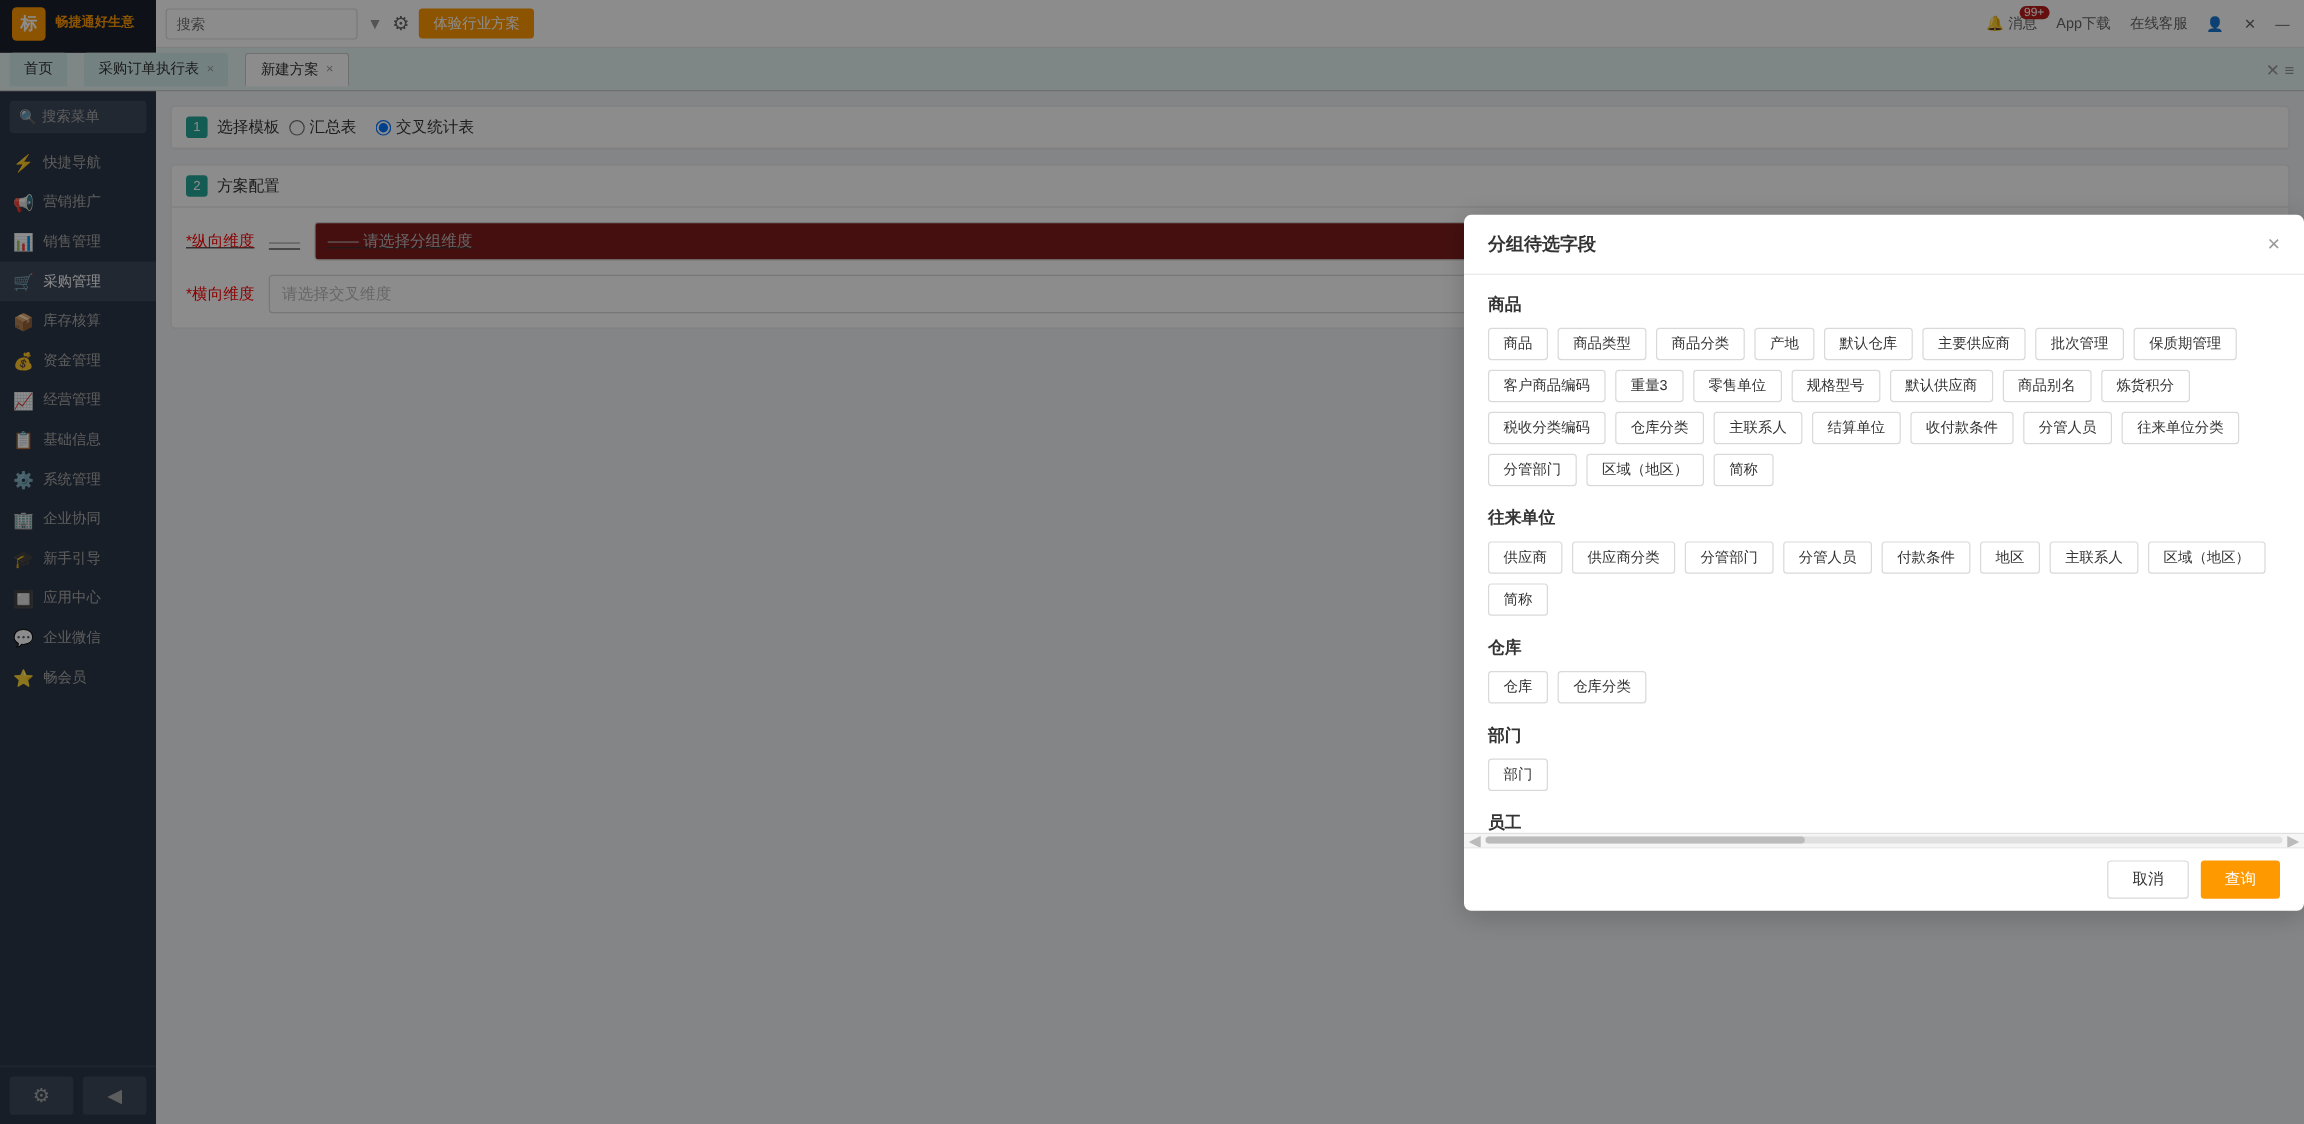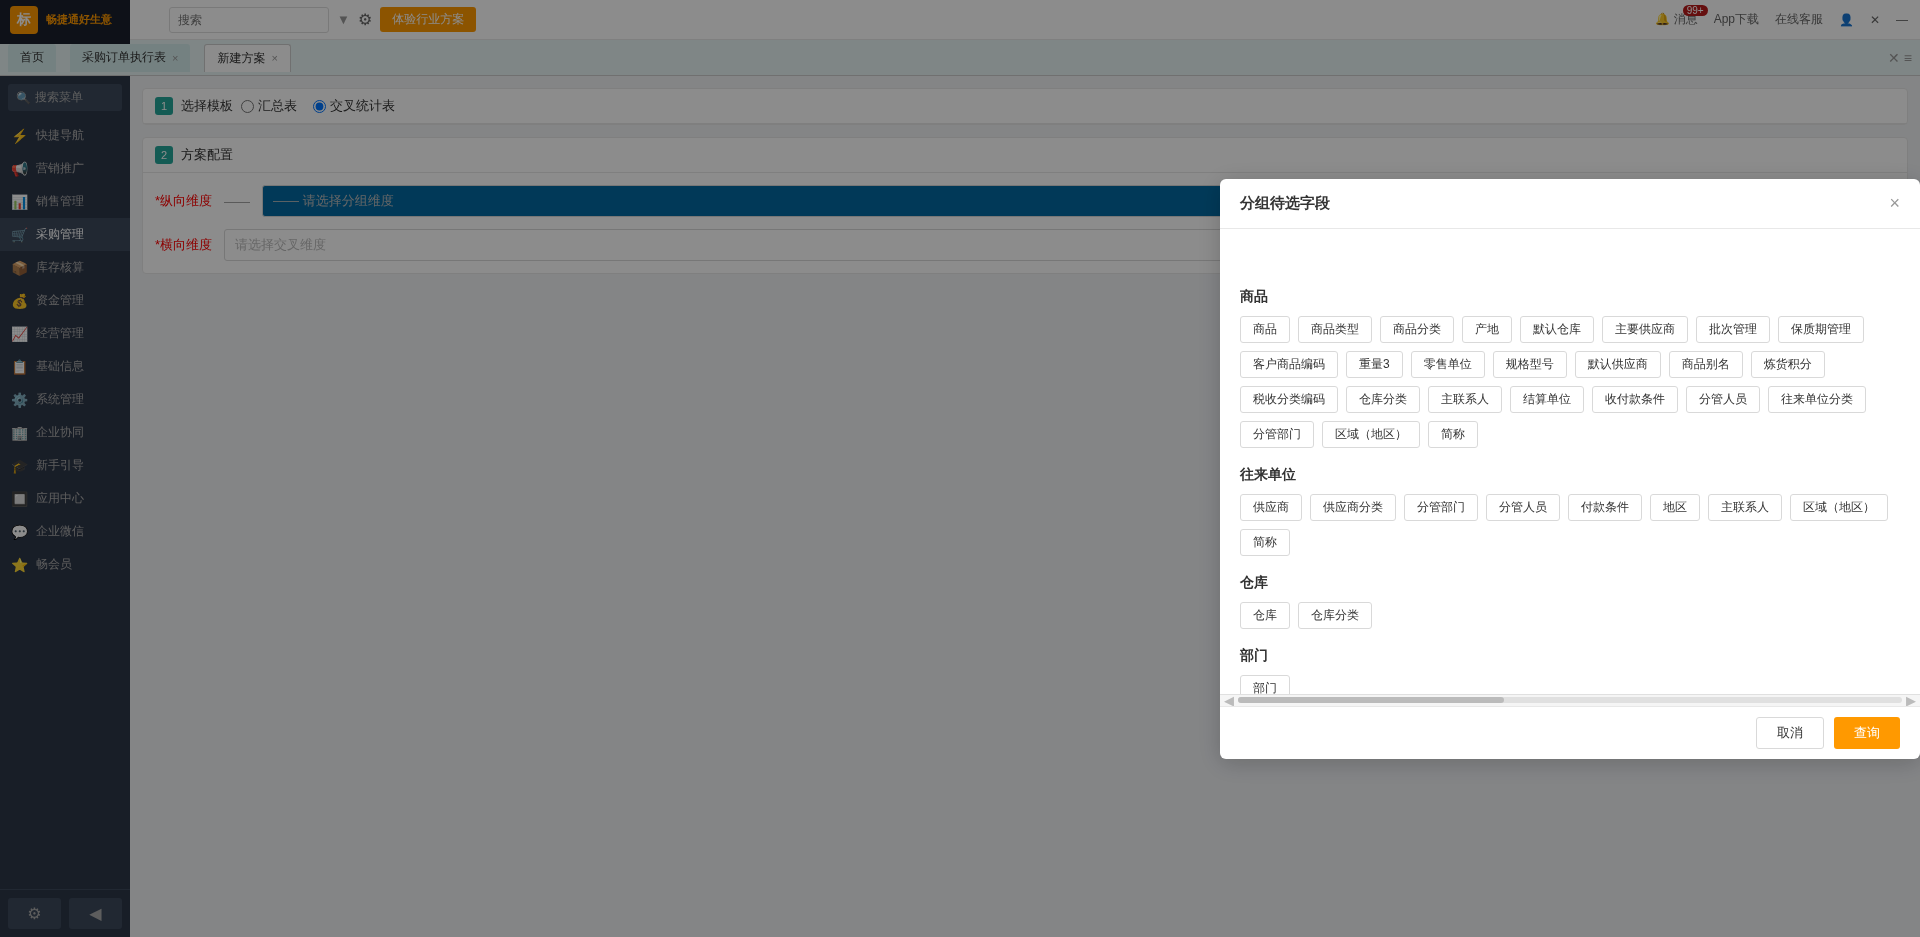--- a/index.html
+++ b/index.html
@@ -9,21 +9,21 @@
     .top-bar {
       height: 40px;
       background: #fff;
       border-bottom: 1px solid #e8e8e8;
       display: flex;
       align-items: center;
       padding: 0 12px;
       gap: 8px;
     }
     .top-bar-left { display: flex; align-items: center; gap: 8px; flex: 1; }
-    .search-bar { height: 26px; width: 160px; border: 1px solid #ddd; border-radius: 3px; padding: 0 8px; font-size: 12px; margin-left: 31px; }
+    .search-bar { height: 26px; width: 160px; border: 1px solid #ddd; border-radius: 3px; padding: 0 8px; font-size: 12px; }
     .dropdown-arrow { color: #999; cursor: pointer; }
     .gear-btn { color: #666; cursor: pointer; font-size: 16px; }
     .experience-btn { background: #f90; color: #fff; border: none; border-radius: 3px; padding: 4px 12px; cursor: pointer; font-size: 12px; }
     .top-bar-right { display: flex; align-items: center; gap: 16px; font-size: 12px; color: #666; }
     .notification-badge { position: relative; display: inline-block; }
     .badge { background: #b91c1c; color: #fff; border-radius: 8px; font-size: 10px; padding: 0 4px; position: absolute; top: -6px; right: -10px; }
 
     
     .tab-bar {
       height: 36px;
@@ -125,21 +125,20 @@
       justify-content: space-between;
       padding: 14px 20px;
       border-bottom: 1px solid #e8e8e8;
     }
     .modal-title { font-size: 15px; font-weight: bold; color: #333; }
     .modal-close { cursor: pointer; color: #999; font-size: 18px; }
     .modal-body {
       flex: 1;
       overflow-y: auto;
       padding: 16px 20px;
-      margin-top: 43px;
     }
     .modal-footer {
       padding: 10px 20px;
       border-top: 1px solid #e8e8e8;
       display: flex;
       justify-content: flex-end;
       gap: 10px;
     }
 
     
@@ -339,24 +338,24 @@
         </div>
       </div>
     </div>
 
     <div class="form-section">
       <div class="section-header">
         <div class="section-num">2</div>
         <span>方案配置</span>
       </div>
       <div class="section-content">
-        <div style="display: flex; align-items: center; gap: 12px; margin-bottom: 12px;">
+        <div style="display: flex; align-items: center; gap: 12px; margin-bottom: 12px; text-decoration: underline;">
           <span style="color: #f00; font-size: 13px;">*纵向维度</span>
           <span style="color: #999;">——</span>
-          <div style="flex: 1; height: 32px; border: 1px solid #d9d9d9; border-radius: 3px; display: flex; align-items: center; padding: 0 10px; color: #bbb; cursor: pointer; background: #0369a1;">——  请选择分组维度</div>
+          <div style="flex: 1; height: 32px; border: 1px solid #d9d9d9; border-radius: 3px; display: flex; align-items: center; padding: 0 10px; color: #bbb; cursor: pointer; background: #7f1d1d;">——  请选择分组维度</div>
         </div>
         <div style="display: flex; align-items: center; gap: 12px;">
           <span style="color: #f00; font-size: 13px;">*横向维度</span>
           <div style="flex: 1; height: 32px; border: 1px solid #d9d9d9; border-radius: 3px; display: flex; align-items: center; padding: 0 10px; color: #bbb; cursor: pointer; background: #fff;">请选择交叉维度</div>
         </div>
       </div>
     </div>
   </div>
 </div>
 

